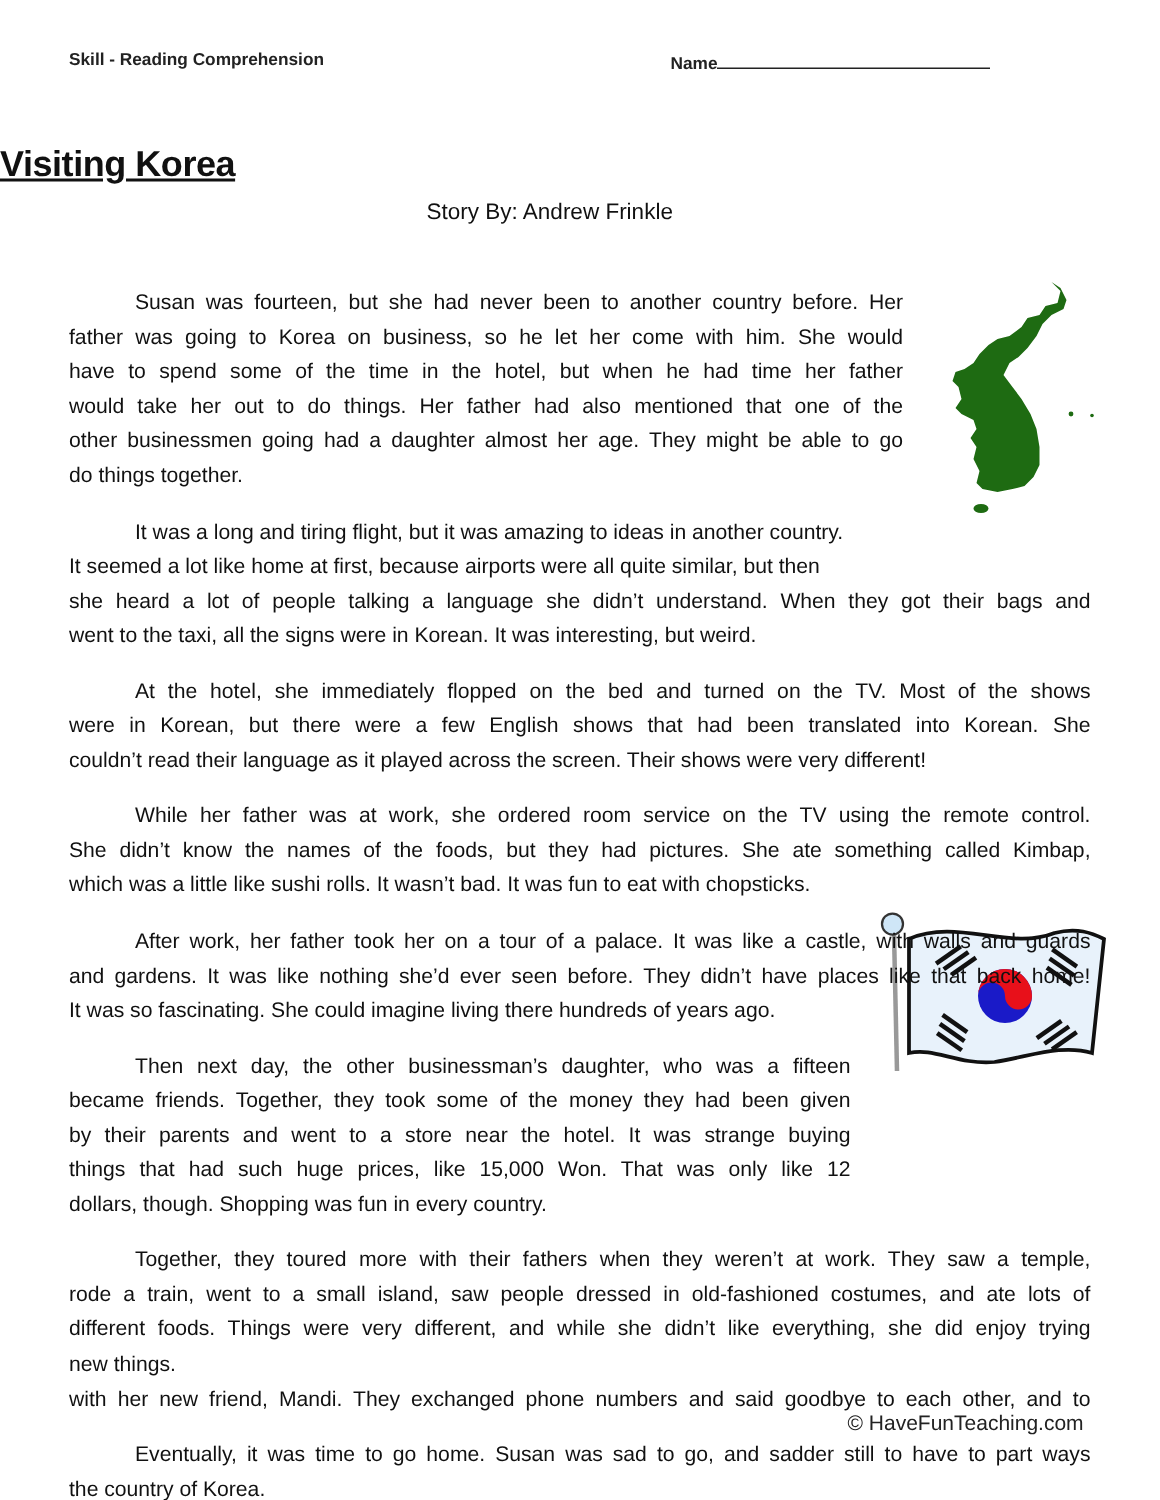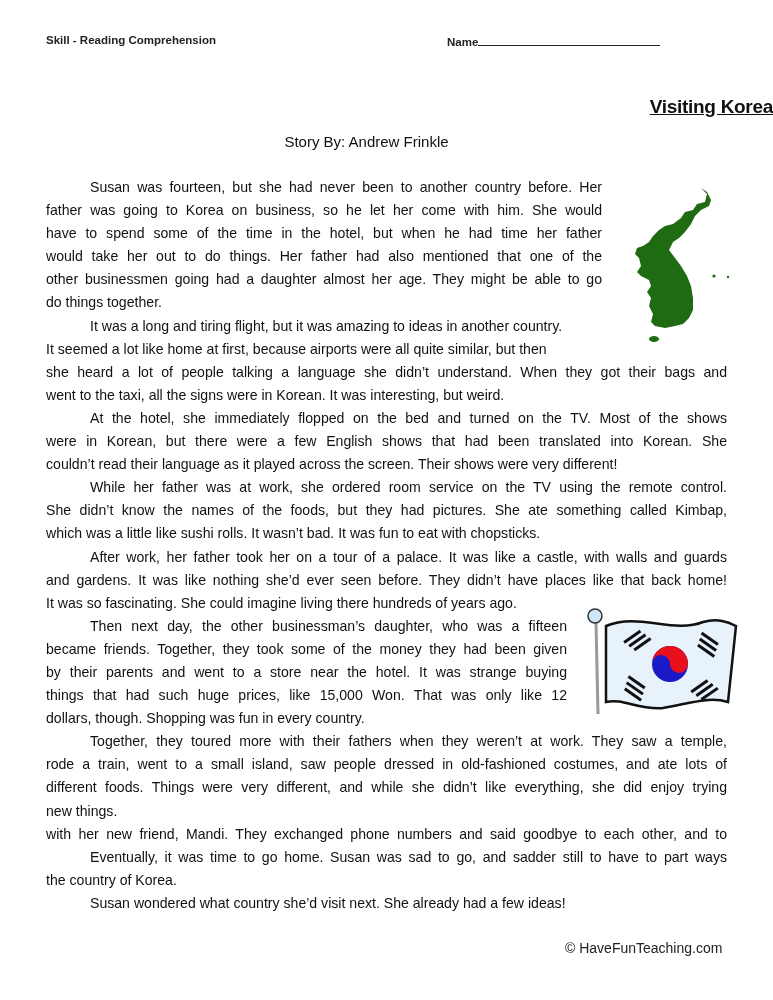--- a/index.html
+++ b/index.html
@@ -2,27 +2,27 @@
 <html><head>
   <meta charset="utf-8">
   <style>
     html, body { margin: 0; padding: 0; background: #ffffff; }
     body { width: 773px; height: 1000px; position: relative; overflow: hidden;
            font-family: "Liberation Sans", sans-serif; color: #111; }
     .hdr { position: absolute; top: 34px; font-size: 11.5px; color: #222; font-weight: bold; }
     .hdr-left { left: 46px; }
     .hdr-right { left: 447px; }
     .name-line { display: inline-block; width: 182px; border-bottom: 1px solid #222; height: 11px; vertical-align: baseline; }
-    .title { position: absolute; top: 96px; left: 0; width: 773px; text-align: right;
-             font-size: 19px; font-weight: bold; text-decoration: underline; letter-spacing: -0.3px; }
+    .title { position: absolute; top: 96px; left: 0; width: 773px; text-align: left;
+             font-size: 24px; font-weight: bold; text-decoration: underline; letter-spacing: -0.3px; }
     .byline { position: absolute; top: 133px; left: 0; width: 733px; text-align: center; font-size: 15px; }
     .story { position: absolute; left: 46px; top: 176px; width: 681px; font-size: 14.1px; line-height: 23.1px; }
     .ln { display: block; text-align: justify; text-align-last: justify; white-space: nowrap; overflow: visible; height: 23.1px; }
     .ln.last { text-align-last: left; }
-    .ln.ind { text-indent: 44px; }
+    .ln.ind { text-indent: 44px; margin-top: 14px; }
     .ln.w560 { width: 556px; }
     .ln.w520 { width: 521px; }
     .map { position: absolute; left: 613px; top: 180px; width: 120px; height: 170px; }
     .flag { position: absolute; left: 578px; top: 604px; width: 160px; height: 110px; }
     .footer { position: absolute; top: 940px; left: 565px; font-size: 14px; color: #222; }
   </style>
 </head>
 <body>
 
 <div>

